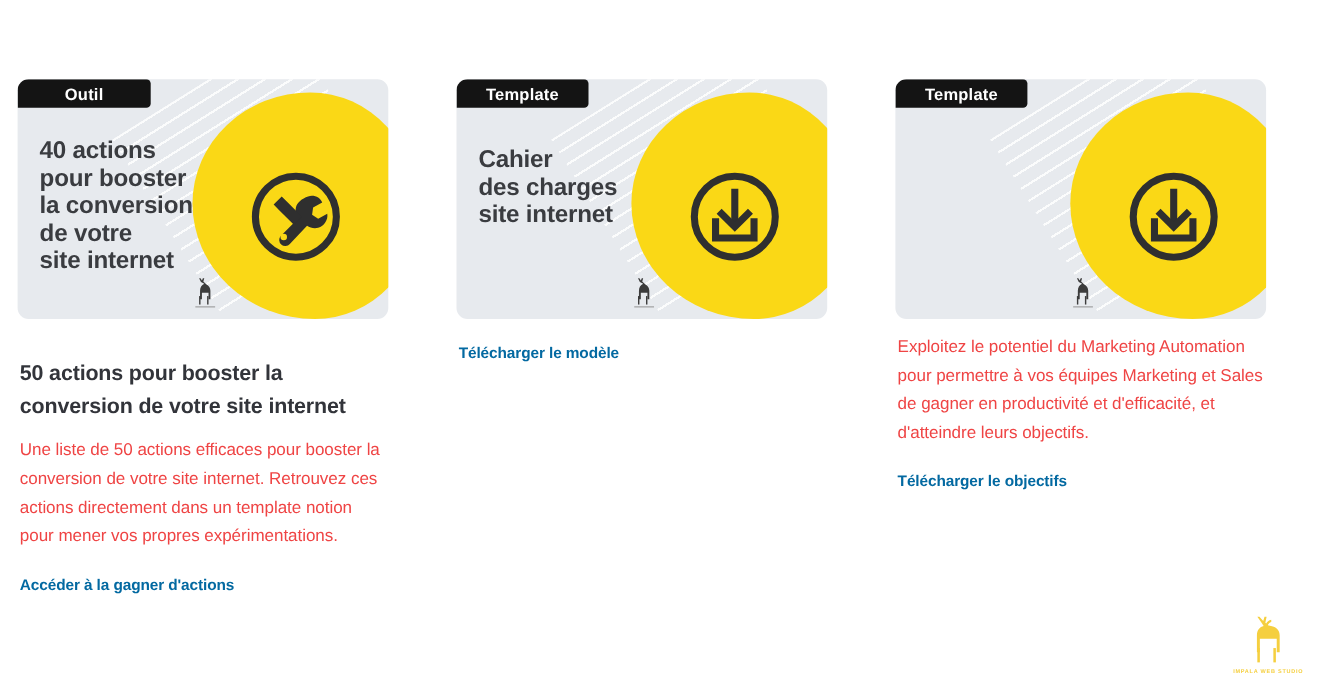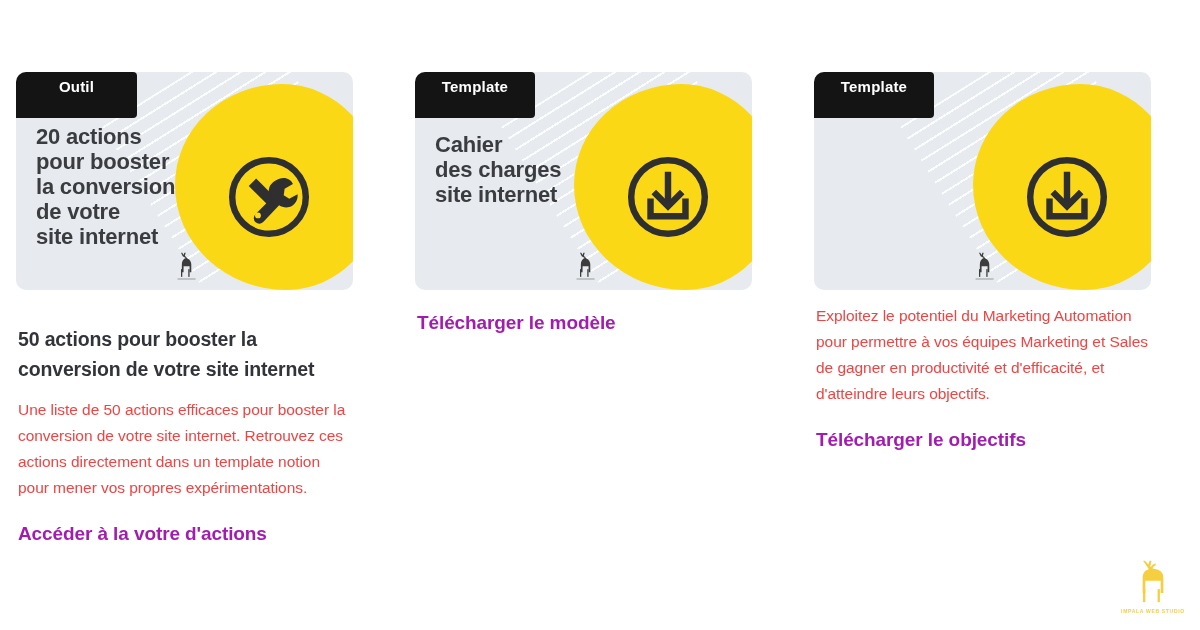--- a/index.html
+++ b/index.html
@@ -81,21 +81,21 @@
 
   .badge {
     position: absolute;
     left: 0px;
     top: 0px;
     background: #141414;
     color: #ffffff;
     font-size: 15px;
     font-weight: bold;
     letter-spacing: 0.2px;
-    padding: 7px 22px 24px 22px;
+    padding: 7px 22px 4px 22px;
     border-radius: 0 4px 4px 0;
     min-width: 120px;
     text-align: center;
     line-height: 15px;
   }
   .card:first-child .badge { min-width: 121px; }
 
   .thumb-title {
     position: absolute;
     left: 20px;
@@ -137,23 +137,23 @@
     margin-top: 13px;
     font-size: 15.5px;
     color: #ef4444;
     line-height: 26px;
     letter-spacing: -0.05px;
   }
 
   .card-link {
     display: inline-block;
     margin-top: 22px;
-    font-size: 19px;
-    font-weight: bold;
-    color: #a21caf;
+    font-size: 14px;
+    font-weight: bold;
+    color: #0369a1;
     text-decoration: none;
     letter-spacing: -0.1px;
   }
 
   
   .footer-logo {
     position: absolute;
     right: 14px;
     bottom: 8px;
     width: 66px;
@@ -187,42 +187,42 @@
             <circle cx="50" cy="50" r="40" fill="none" stroke="#2f2f2f" stroke-width="7"></circle>
             <g fill="#2f2f2f">
               <path d="M62 30 c6 -2 12 1 14 6 l-9 5 -1 7 6 4 9 -5 c1 6 -3 12 -9 14 -4 1 -8 0 -11 -2 L44 77 a6 6 0 0 1 -9 -8 l17 -17 c-2 -3 -3 -7 -2 -11 1 -5 6 -9 12 -11 z"></path>
               <path d="M36 30 l6 6 14 14 -8 8 -14 -14 -6 -6 z"></path>
               <circle cx="38" cy="70" r="3.2" fill="#fad816"></circle>
             </g>
           </svg>
         </div>
 
         <div class="badge">Outil</div>
-        <div class="thumb-title">20 actions
+        <div class="thumb-title">40 actions
 pour booster
 la conversion
 de votre
 site internet</div>
 
         <div class="deer-mark">
           <svg viewBox="0 0 60 70" xmlns="http://www.w3.org/2000/svg">
             <g fill="#3c3c3c">
               <path d="M20 10 l-4 -8 3 0 3 5 2 -5 3 0 -2 7 6 6 c6 3 9 8 9 14 l0 18 -4 0 0 -14 -14 0 0 14 -4 0 0 -18 c0 -7 3 -12 9 -15 z"></path>
               <rect x="16" y="40" width="3" height="18"></rect>
               <rect x="33" y="40" width="3" height="18"></rect>
             </g>
             <rect x="8" y="62" width="42" height="2" fill="#8d8d8d"></rect>
           </svg>
         </div>
       </div>
 
       <div class="card-body">
         <h3 class="card-title">50 actions pour booster la conversion de votre site internet</h3>
         <p class="card-desc">Une liste de 50 actions efficaces pour booster la conversion de votre site internet. Retrouvez ces actions directement dans un template notion pour mener vos propres expérimentations.</p>
-        <a class="card-link" href="#">Accéder à la votre d'actions</a>
+        <a class="card-link" href="#">Accéder à la gagner d'actions</a>
       </div>
     </div>
 
     <div class="card">
       <div class="thumb">
         <div class="thumb-stripes"></div>
         <div class="blob"></div>
 
         <div class="icon-circle">
           <svg viewBox="0 0 100 100" xmlns="http://www.w3.org/2000/svg">

